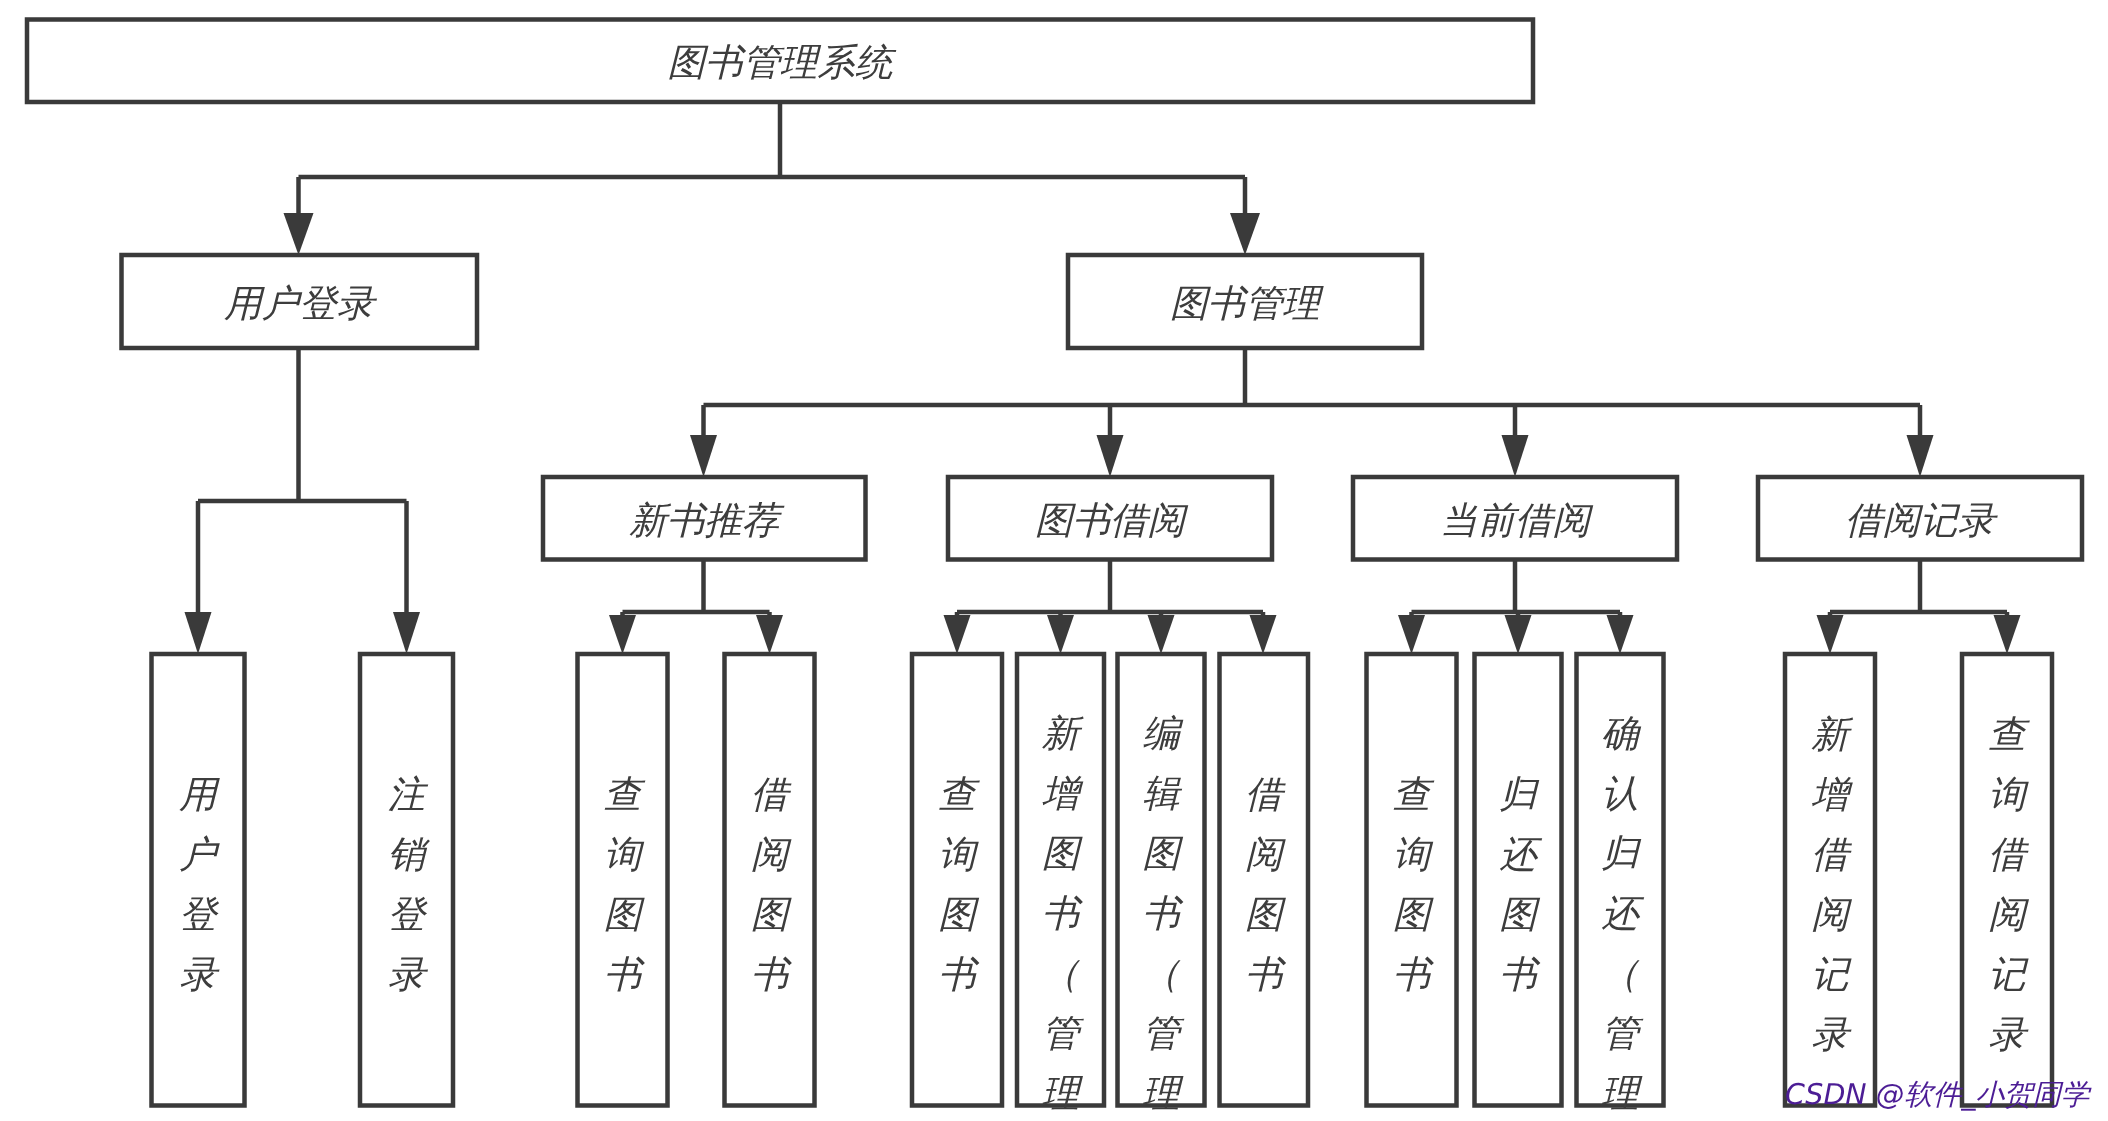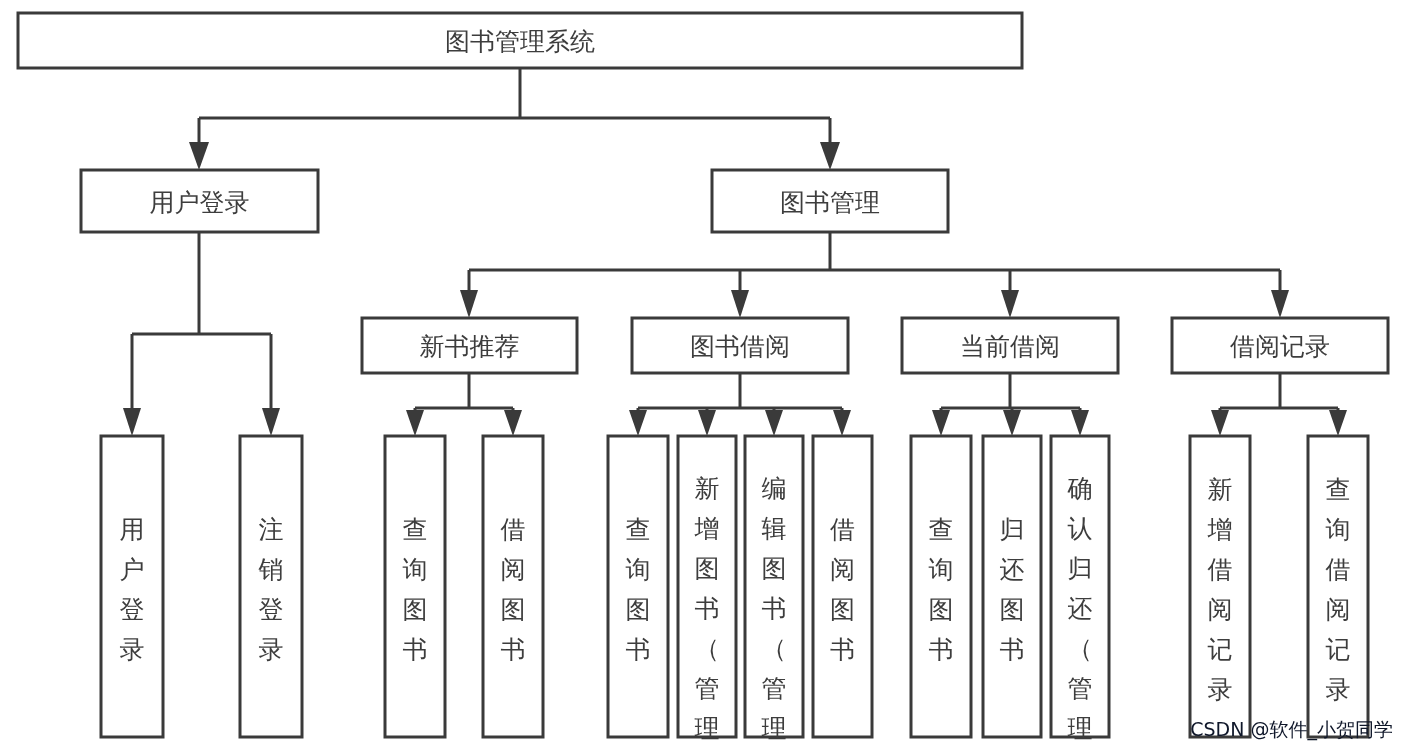--- a/index.html
+++ b/index.html
@@ -10,20 +10,21 @@
   }
   body {
     font-family: "DejaVu Sans", "Liberation Sans", sans-serif;
   }
   #diagram-root {
     position: relative;
     width: 1405px;
     height: 747px;
     background: #ffffff;
     overflow: hidden;
+    font-style: italic;
   }
   svg#flow-svg {
     position: absolute;
     top: 0;
     left: 0;
     width: 1405px;
     height: 747px;
     display: block;
   }
   .box-rect {
@@ -50,21 +51,21 @@
   .box-label-v {
     fill: #3d3d3d;
     font-family: "DejaVu Sans", "Liberation Sans", sans-serif;
     font-size: 25px;
     text-anchor: middle;
   }
   .watermark {
     position: absolute;
     right: 12px;
     bottom: 4px;
-    color: #0f172a;
+    color: #4c1d95;
     font-size: 19px;
     font-family: "DejaVu Sans", "Liberation Sans", sans-serif;
     white-space: nowrap;
     user-select: none;
     pointer-events: none;
   }
 </style>
 </head>
 <body>
 

